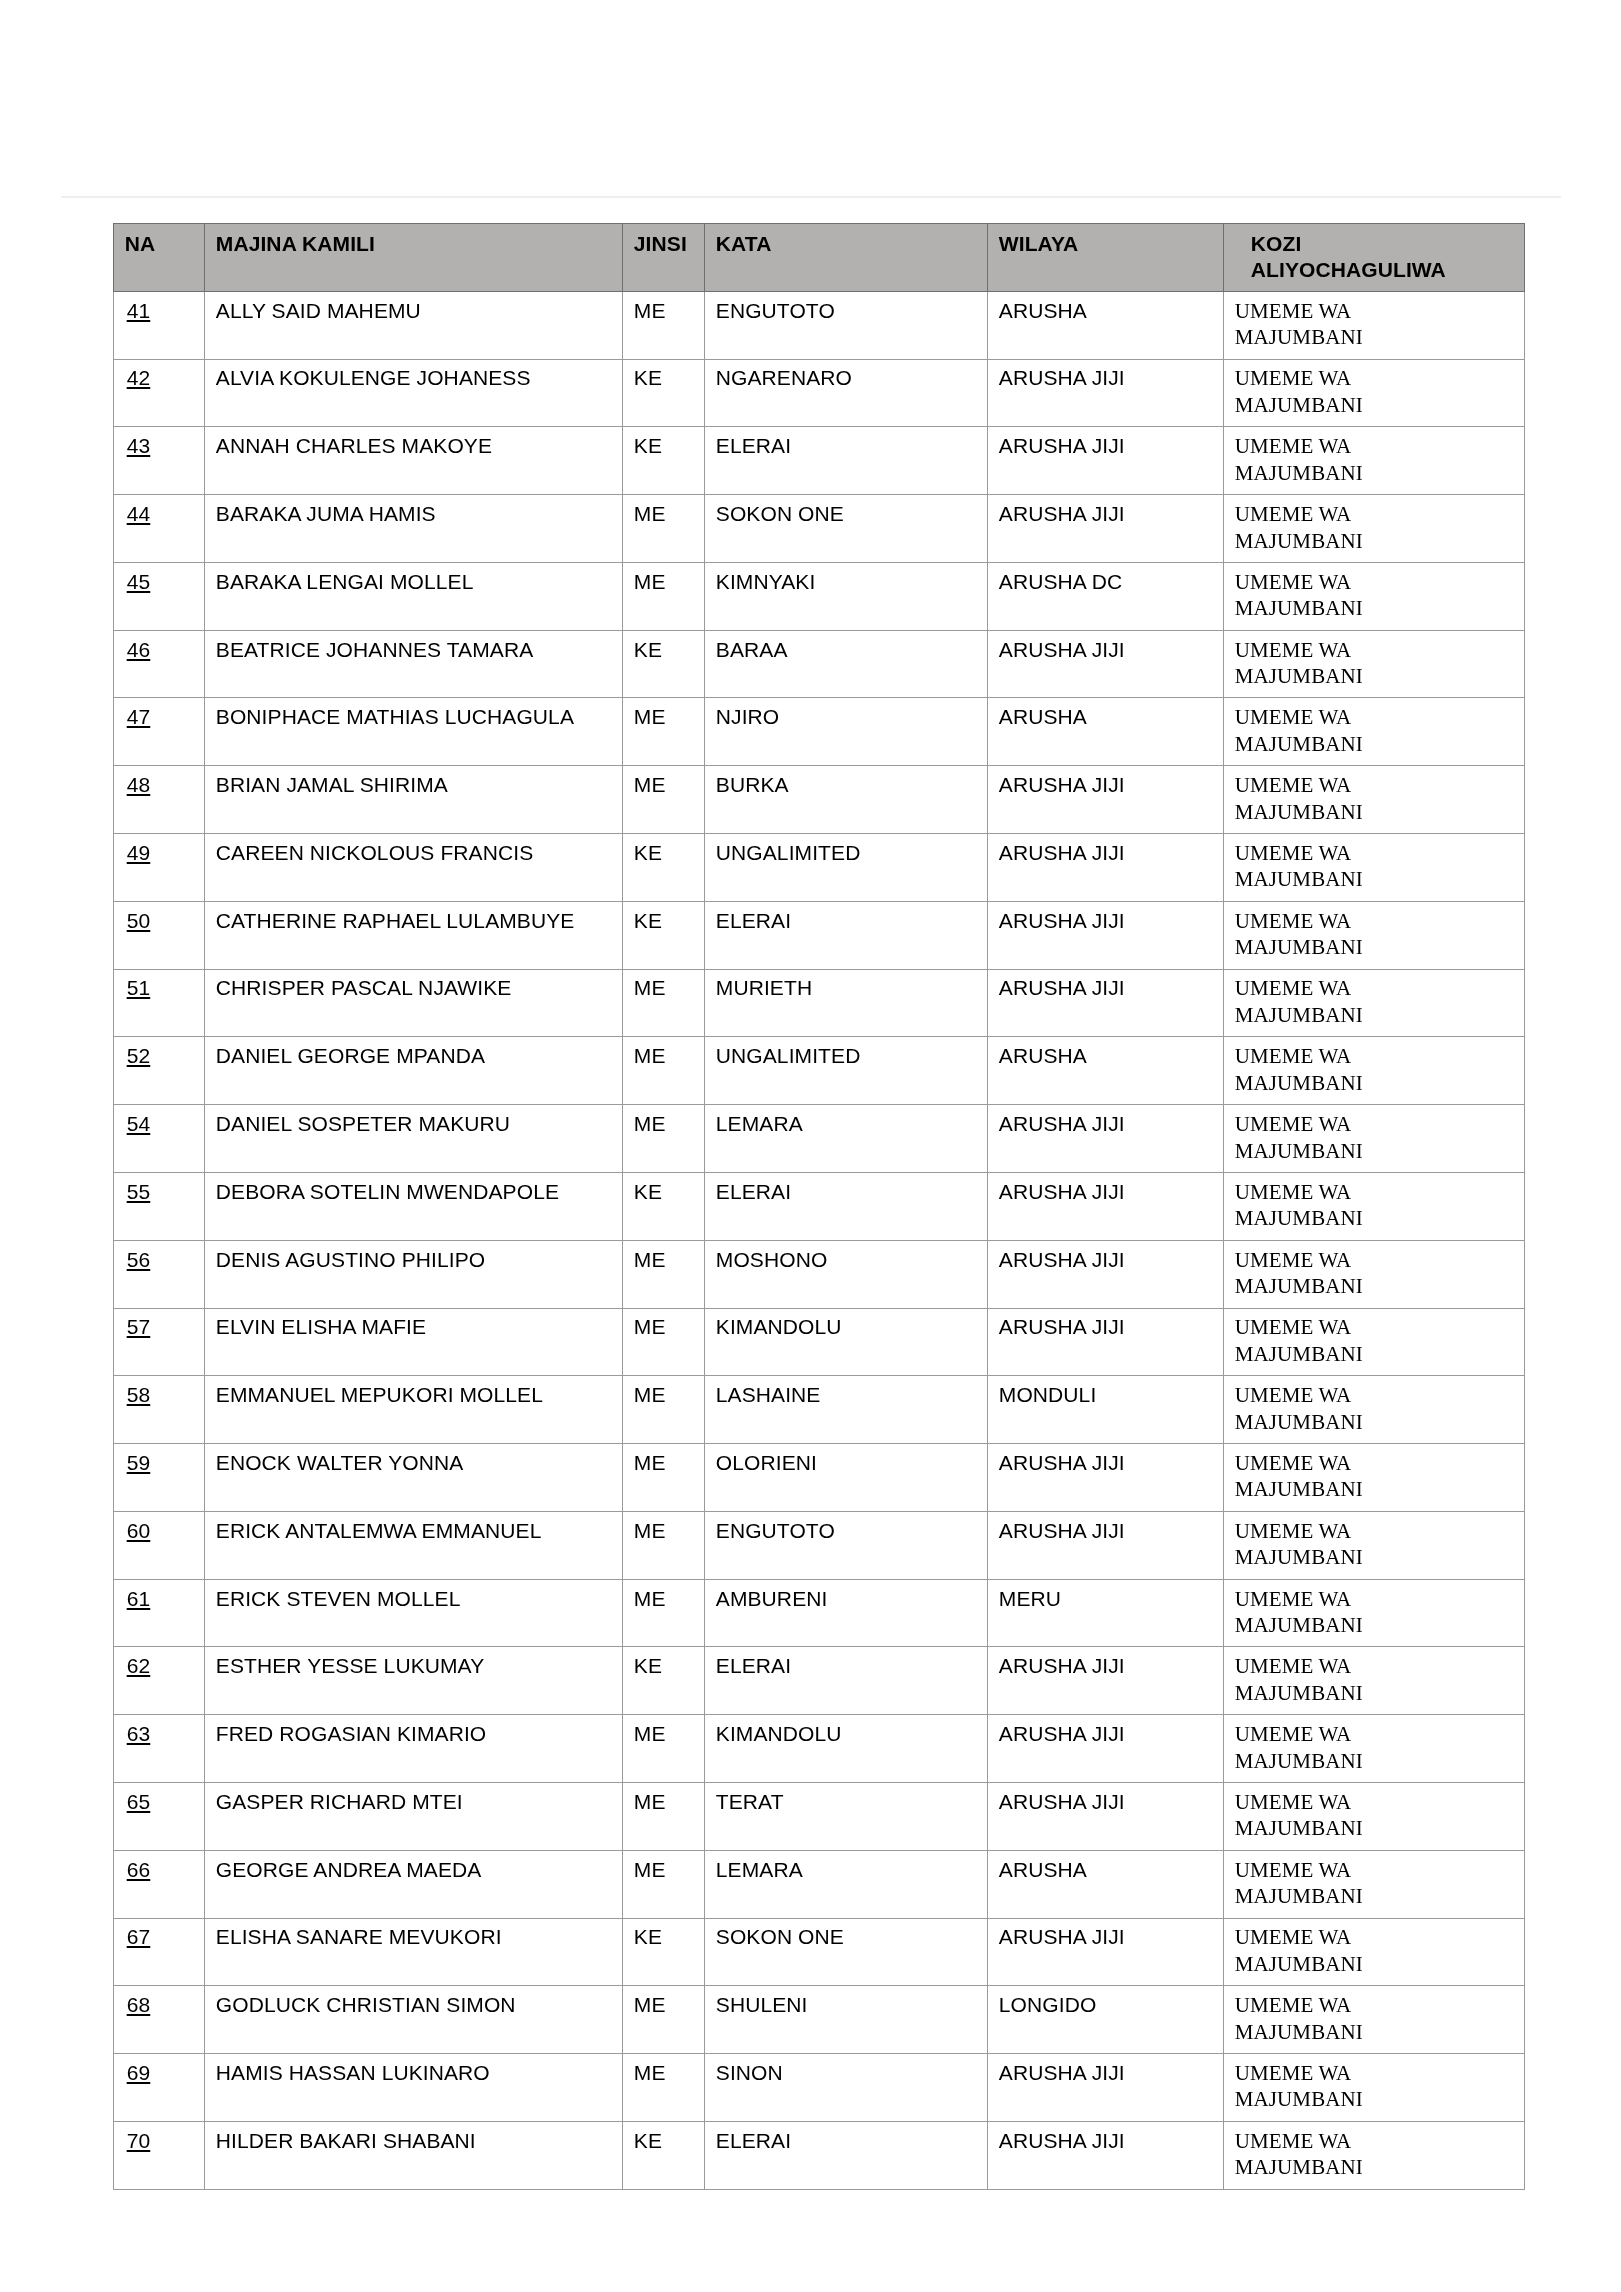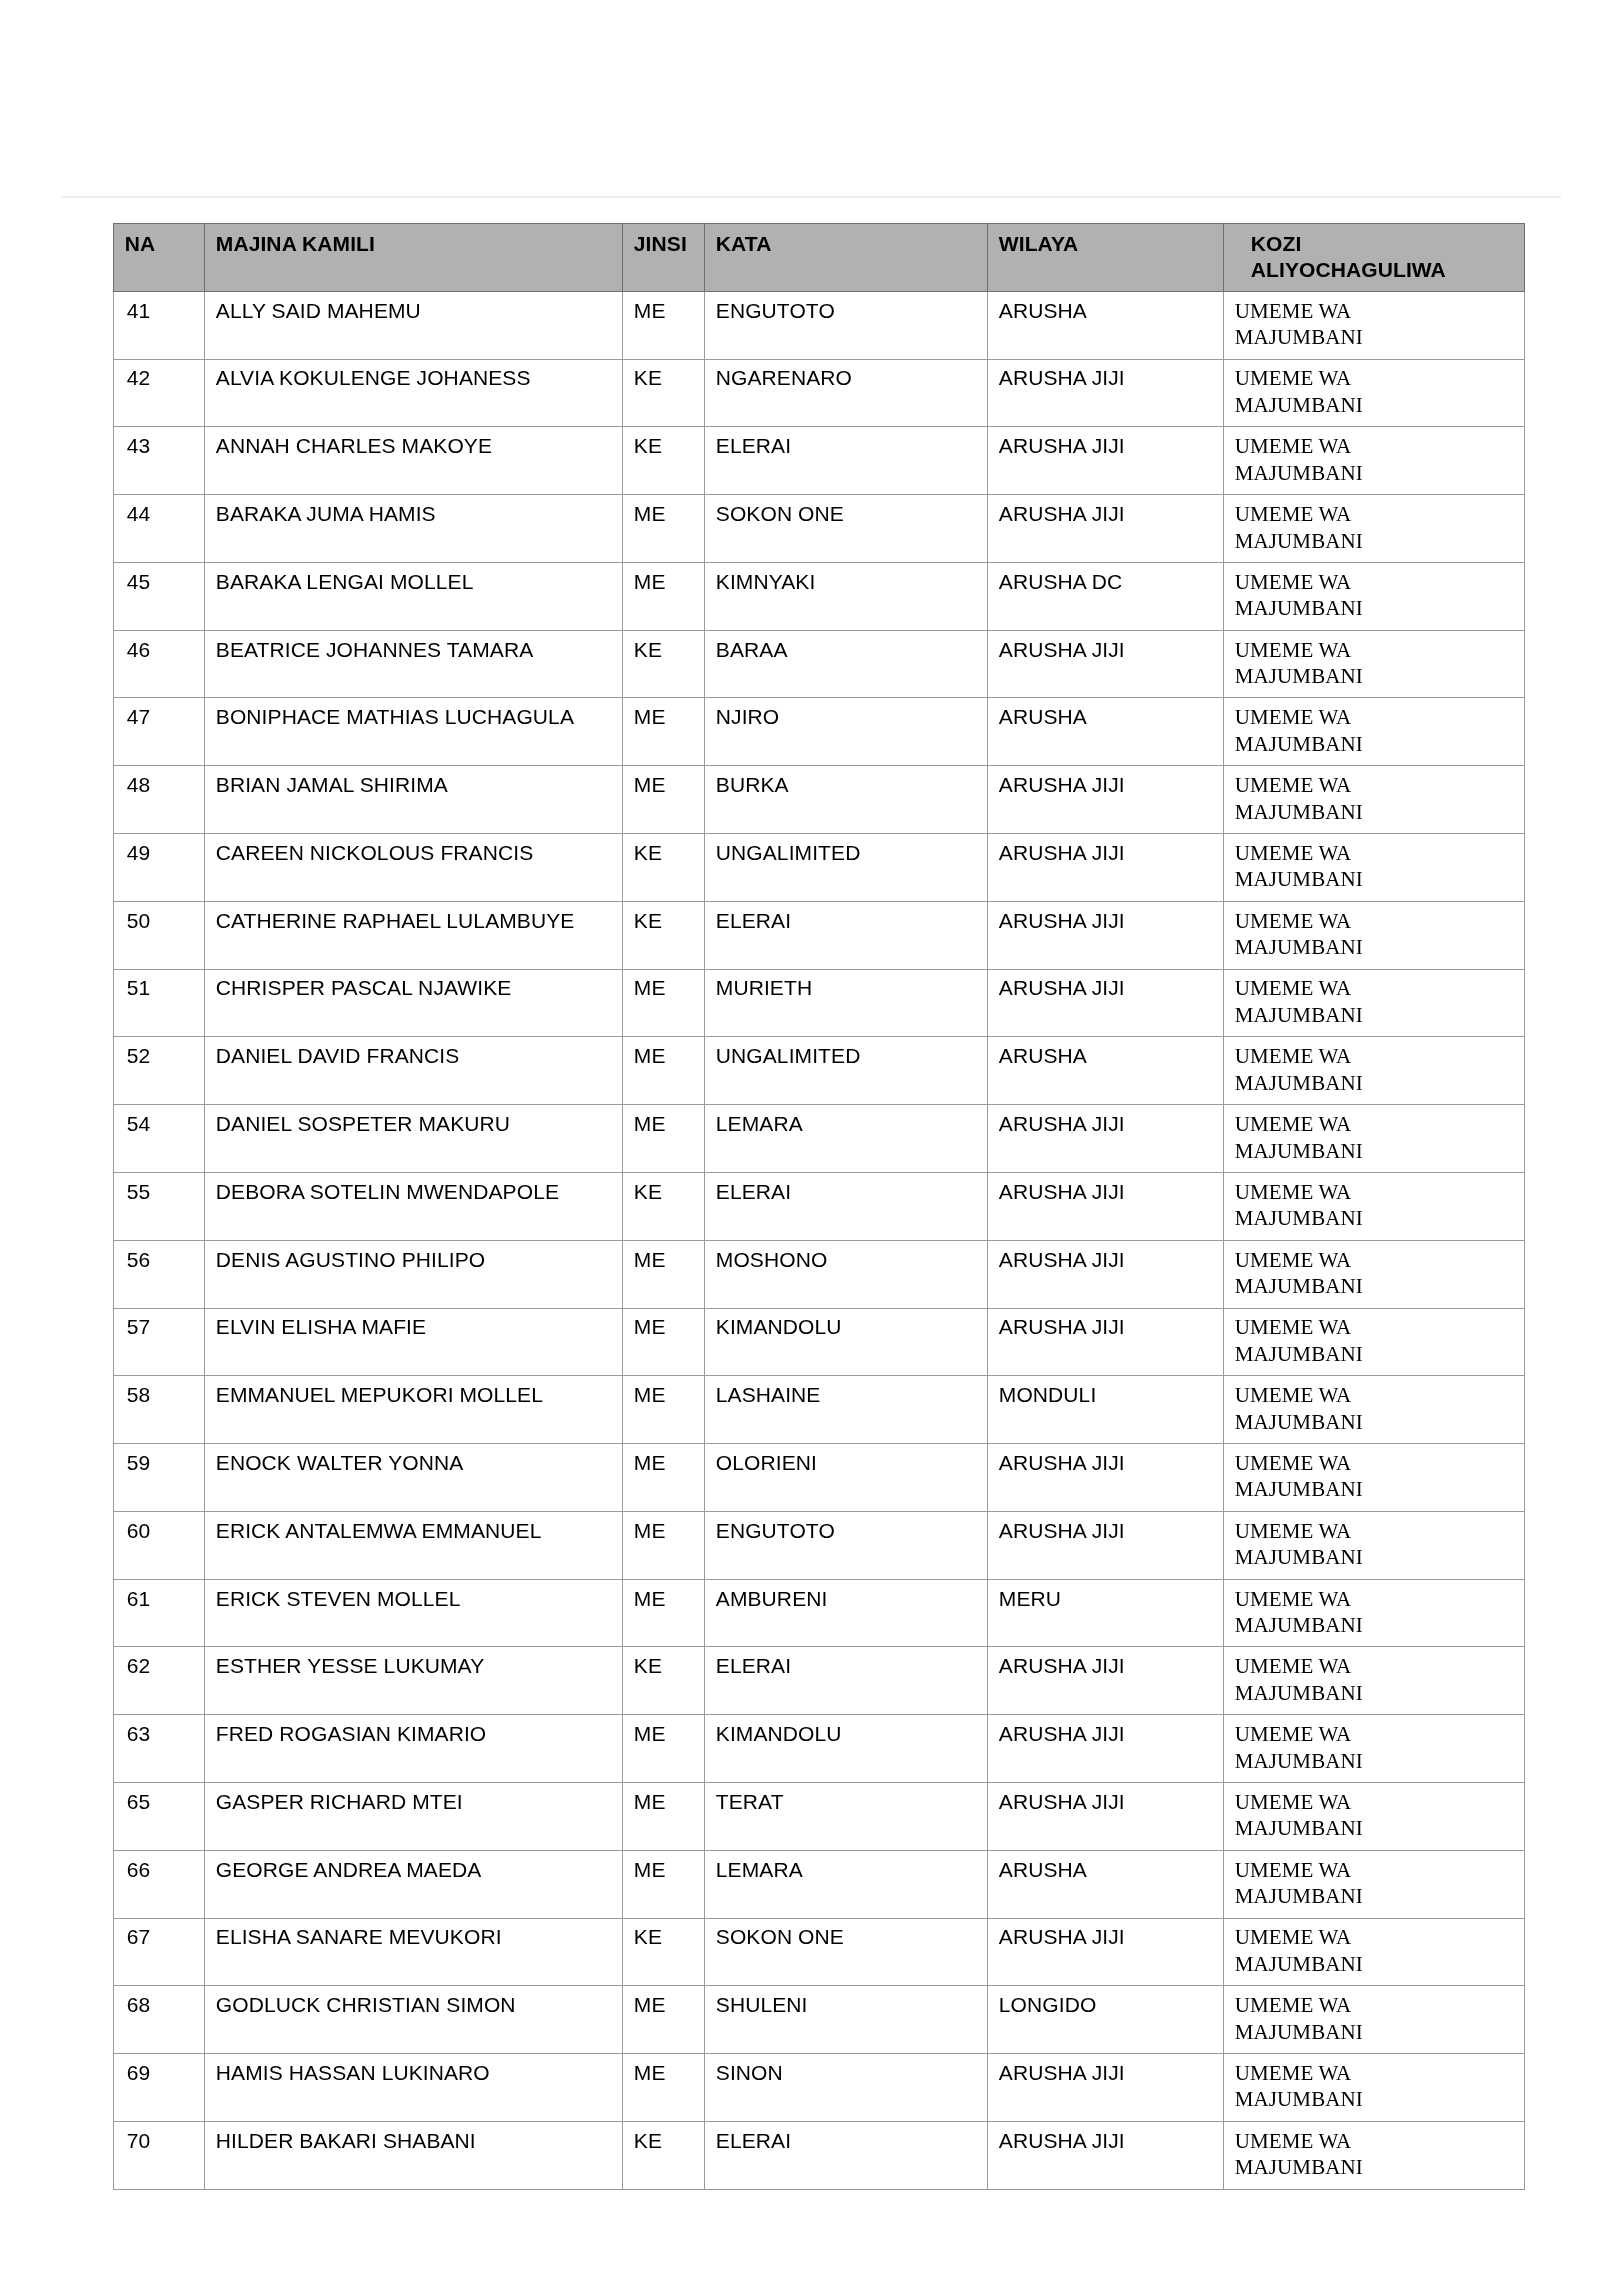--- a/index.html
+++ b/index.html
@@ -70,21 +70,21 @@
     padding-top: 6.9px;
     padding-bottom: 6.9px;
     border-color: #6f6f6f;
   }
   table.roster thead th .hdr-line { display: block; margin-left: 16px; }
   table.roster tbody td {
     height: 55px;
     border-color: #9a9a9a;
   }
   table.roster tbody td.cell-kozi .kozi-line { display: block; font-family: Liberation Serif, serif; }
-  table.roster tbody td.cell-na { padding-left: 12.7px; }
+  table.roster tbody td.cell-na { padding-left: 12.7px; text-decoration: underline; }
 </style>
 </head>
 <body>
 
 <div class="page">
 
   <div class="top-rule"></div>
 
   <div class="table-wrap">
     <table class="roster">
@@ -226,21 +226,21 @@
             <td class="cell-jinsi">ME</td>
             <td class="cell-kata">MURIETH</td>
             <td class="cell-wilaya">ARUSHA JIJI</td>
             <td class="cell-kozi">
               <span class="kozi-line">UMEME WA</span>
               <span class="kozi-line">MAJUMBANI</span>
             </td>
           </tr>
           <tr>
             <td class="cell-na">52</td>
-            <td class="cell-jina">DANIEL DAVID FRANCIS</td>
+            <td class="cell-jina">DANIEL GEORGE MPANDA</td>
             <td class="cell-jinsi">ME</td>
             <td class="cell-kata">UNGALIMITED</td>
             <td class="cell-wilaya">ARUSHA</td>
             <td class="cell-kozi">
               <span class="kozi-line">UMEME WA</span>
               <span class="kozi-line">MAJUMBANI</span>
             </td>
           </tr>
           <tr>
             <td class="cell-na">54</td>

